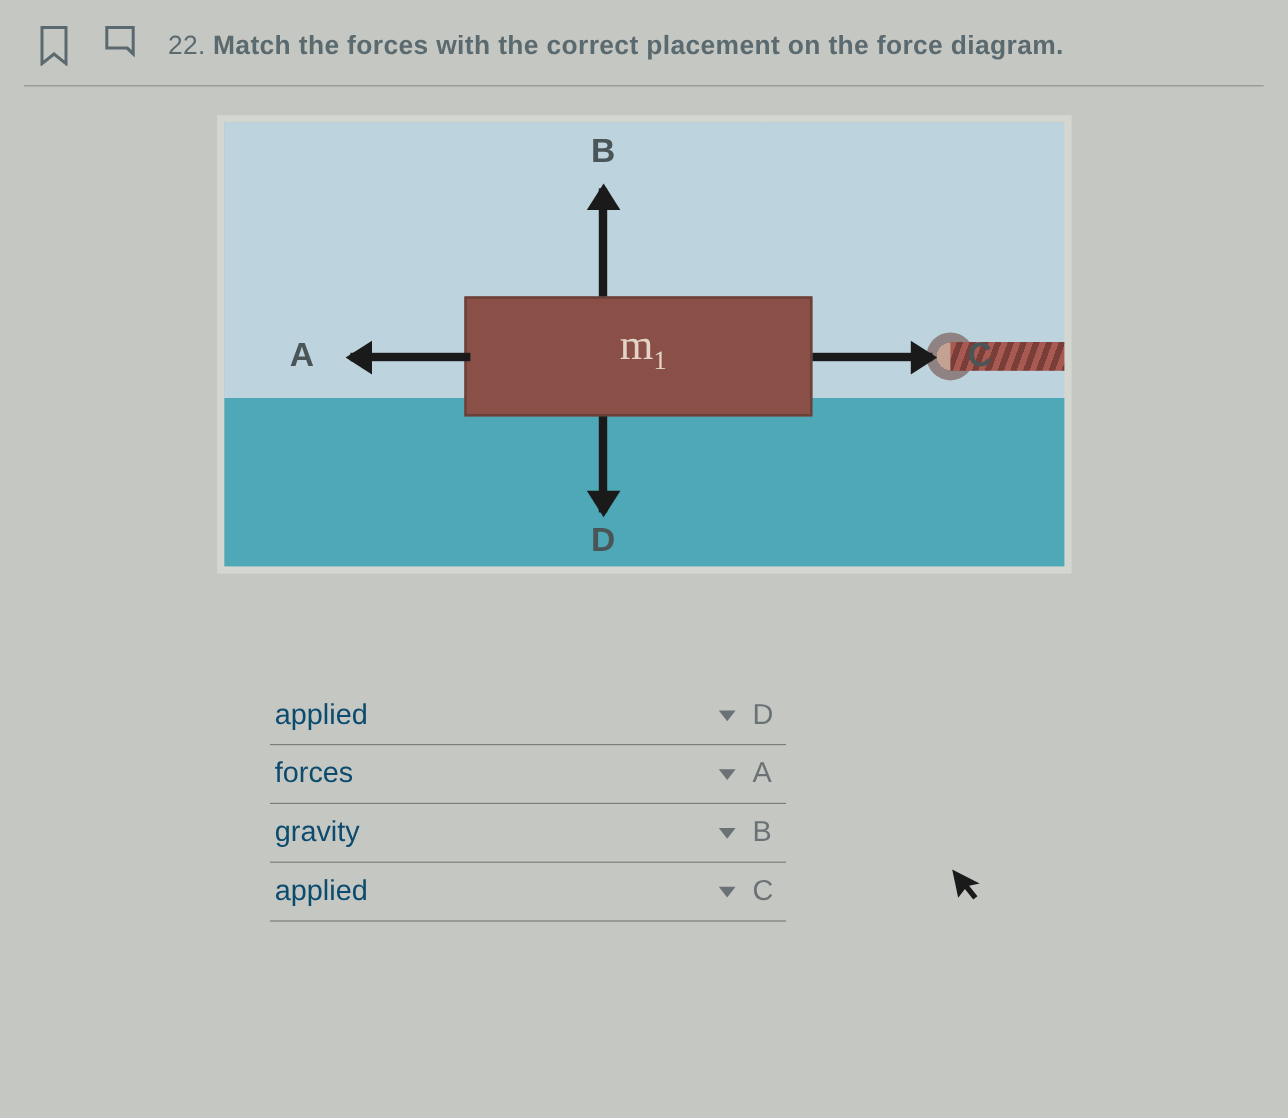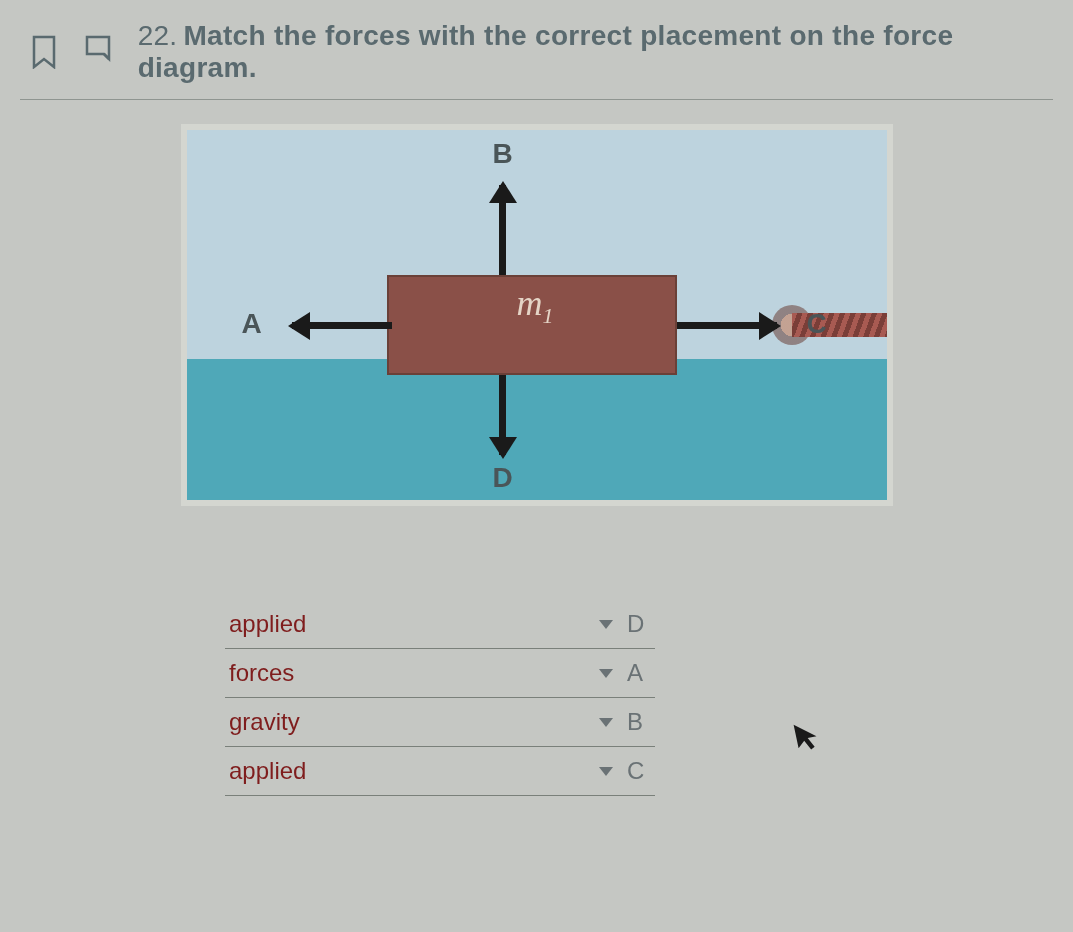--- a/index.html
+++ b/index.html
@@ -19,21 +19,21 @@
     gap: 25px;
   }
   .icon-btn {
     width: 30px;
     height: 36px;
     display: flex;
     align-items: center;
     justify-content: center;
   }
   .question-text {
-    font-size: 28px;
+    font-size: 22px;
     font-weight: bold;
     color: #5a6a6f;
     letter-spacing: 0.3px;
   }
   .q-num { font-weight: normal; margin-right: 6px; }
   .divider {
     height: 1px;
     background: #8f9590;
     margin: 0 20px 30px 20px;
   }
@@ -54,23 +54,22 @@
     left: 200px;
     top: 145px;
     width: 290px;
     height: 100px;
     background: #8a5048;
     border: 2px solid #6a4038;
   }
   .mass-label {
     position: absolute;
     left: 330px;
-    top: 152px;
+    top: 164px;
     font-size: 36px;
-    font-style: italic;
     color: #e4d4c6;
     font-family: 'Times New Roman', serif;
   }
   .mass-label sub { font-size: 22px; }
   .arrow {
     position: absolute;
     background: #1a1a1a;
   }
   .arrow-left {
     left: 105px; top: 192px; width: 100px; height: 7px;
@@ -132,21 +131,21 @@
   .answer-row {
     display: flex;
     align-items: center;
     border-bottom: 1px solid #7a807a;
     padding: 10px 4px;
     gap: 20px;
   }
   .force-label {
     flex: 1;
     font-size: 24px;
-    color: #7f1d1d;
+    color: #0c4a6e;
   }
   .dropdown {
     display: flex;
     align-items: center;
     gap: 14px;
     cursor: pointer;
   }
   .caret {
     width: 0; height: 0;
     border-left: 7px solid transparent;

